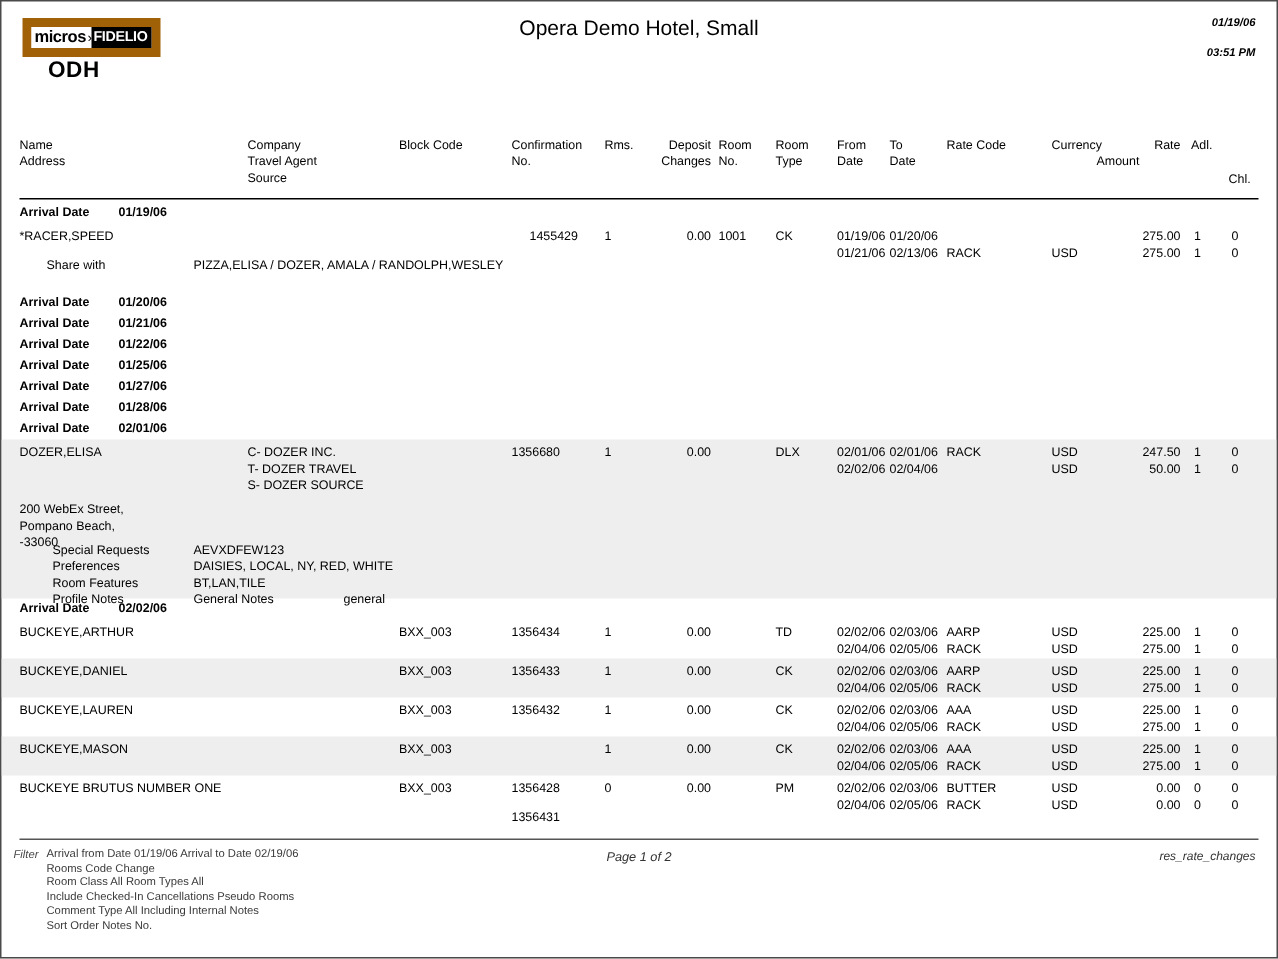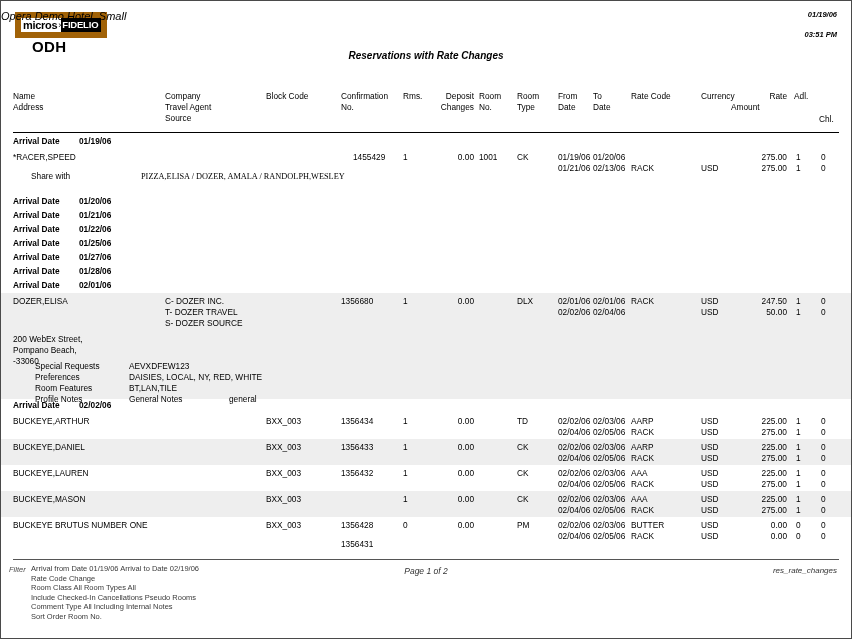--- a/index.html
+++ b/index.html
@@ -60,22 +60,22 @@
     top: 37px;
     font-size: 15px;
     font-weight: bold;
     letter-spacing: 0.4px;
   }
   .hotel-name {
     position: absolute;
     left: 0;
     right: 0;
     top: 9px;
-    font-style: italic;
-    font-size: 11px;
+    text-align: center;
+    font-size: 14px;
   }
   .report-title {
     position: absolute;
     left: 0;
     right: 0;
     top: 49px;
     text-align: center;
     font-style: italic;
     font-weight: bold;
     font-size: 10px;
@@ -204,21 +204,20 @@
 
 <div class="page">
 
   <div class="logo">
     <span class="logo-micros">micros</span>
     <span class="logo-arrow">›</span>
     <span class="logo-fidelio">FIDELIO</span>
   </div>
   <div class="property-code">ODH</div>
   <div class="hotel-name">Opera Demo Hotel, Small</div>
-  <div class="report-title">Reservations with Rate Changes</div>
   <div class="hdr-date">01/19/06</div>
   <div class="hdr-time">03:51 PM</div>
 
   <div class="col-head">
     <div class="ch" style="left:12px;top:0;">
       <span>Name</span>
       <span class="l2">Address</span>
     </div>
     <div class="ch" style="left:164px;top:0;">
       <span>Company</span>
@@ -294,21 +293,21 @@
         <div class="cell" style="left: 795px; top: 3px;">1</div>
         <div class="cell" style="left: 820px; top: 3px;">0</div>
         <div class="cell" style="left: 557px; top: 14px;">01/21/06</div>
         <div class="cell" style="left: 592px; top: 14px;">02/13/06</div>
         <div class="cell" style="left: 630px; top: 14px;">RACK</div>
         <div class="cell" style="left: 700px; top: 14px;">USD</div>
         <div class="cell r" style="left: 730px; top: 14px; width: 56px;">275.00</div>
         <div class="cell" style="left: 795px; top: 14px;">1</div>
         <div class="cell" style="left: 820px; top: 14px;">0</div>
         <div class="cell" style="left: 30px; top: 22px;">Share with</div>
-        <div class="cell" style="left: 140px; top: 22px; font-family: Liberation Serif, serif;">PIZZA,ELISA / DOZER, AMALA / RANDOLPH,WESLEY</div>
+        <div class="cell" style="left: 128px; top: 22px;">PIZZA,ELISA / DOZER, AMALA / RANDOLPH,WESLEY</div>
       </div>
       <div class="grp">
         <span class="lbl">Arrival Date</span>
         <span class="val">01/20/06</span>
       </div>
       <div class="grp">
         <span class="lbl">Arrival Date</span>
         <span class="val">01/21/06</span>
       </div>
       <div class="grp">
@@ -481,23 +480,23 @@
         <div class="cell" style="left: 795px; top: 14px;">0</div>
         <div class="cell" style="left: 820px; top: 14px;">0</div>
       </div>
     </div>
 
   <div class="rule-bottom"></div>
   <div class="footer">
     <div class="filter-label">Filter</div>
     <div class="filter-lines" id="filter-lines">
         <div>Arrival from Date 01/19/06   Arrival to Date 02/19/06</div>
-        <div>Rate Code Change</div>
+        <div>Rooms Code Change</div>
         <div>Room Class All   Room Types All</div>
         <div>Include Checked-In Cancellations Pseudo Rooms</div>
         <div>Comment Type All   Including Internal Notes</div>
-        <div>Sort Order Room No.</div>
+        <div>Sort Order Notes No.</div>
       </div>
     <div class="page-no">Page 1 of 2</div>
     <div class="report-id">res_rate_changes</div>
   </div>
 
 </div>
 
 </body></html>

